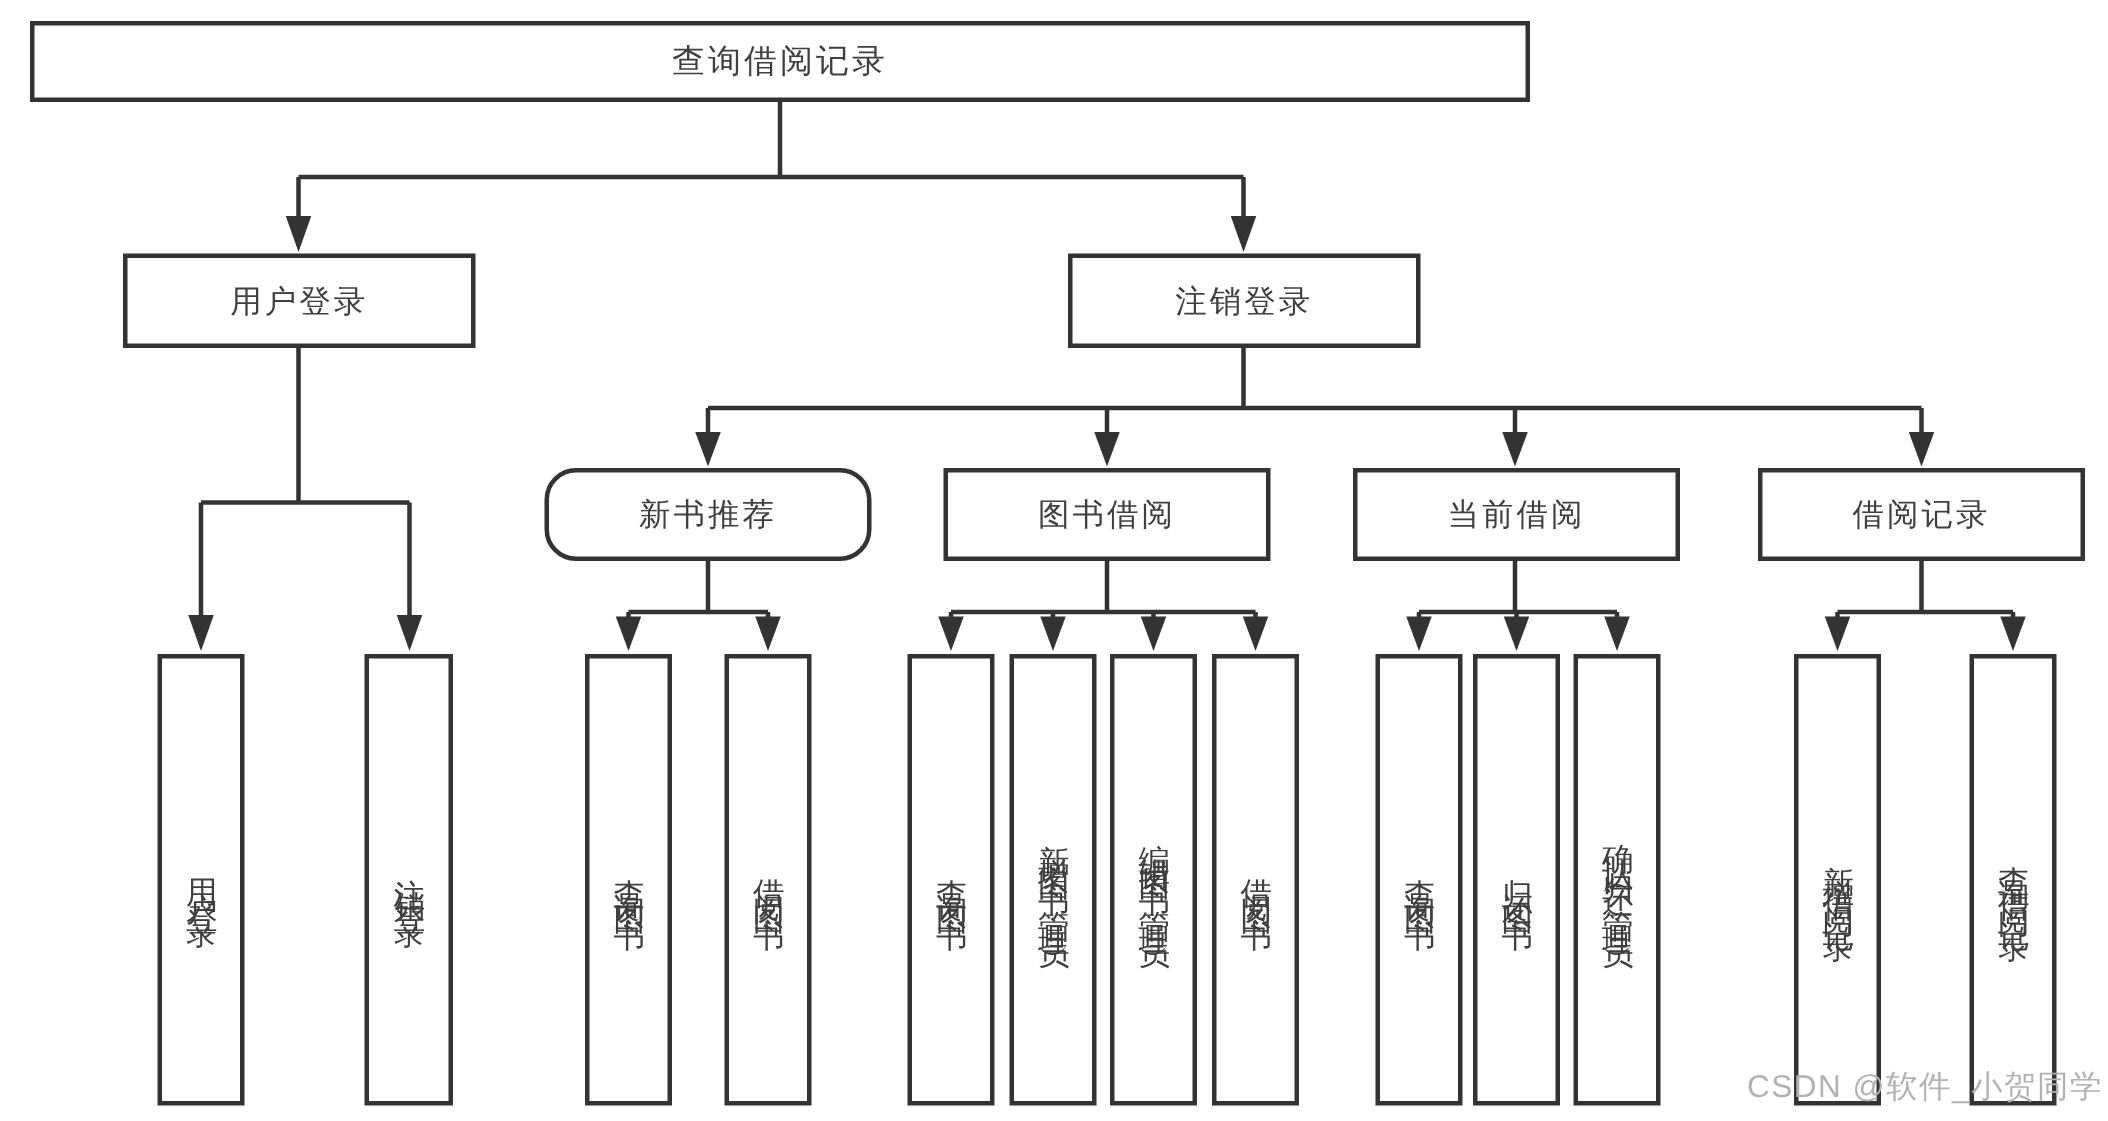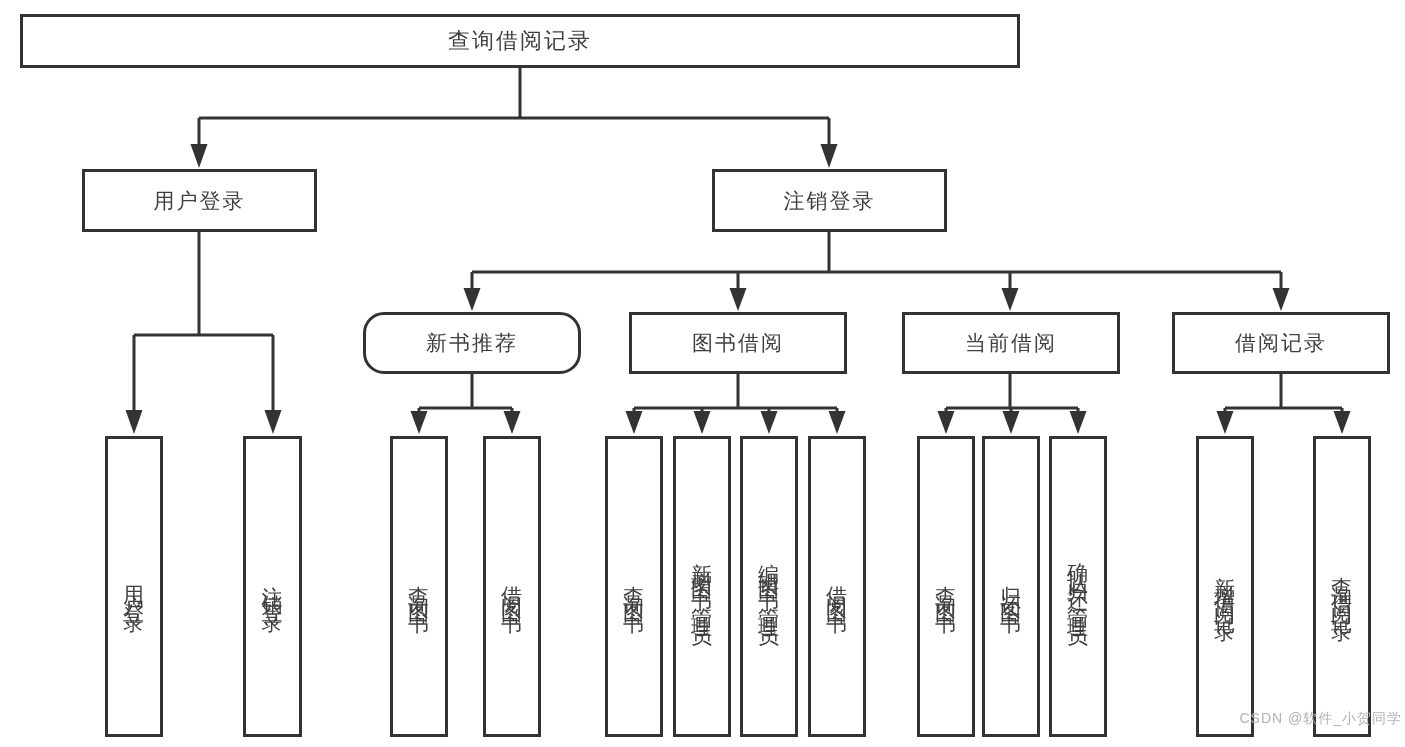--- a/index.html
+++ b/index.html
@@ -31,21 +31,21 @@
   .root-box .node-label{font-size:22px;}
   .vbox .node-label{
     writing-mode:vertical-rl;
     font-size:21px;
     letter-spacing:9px;
     line-height:1;
   }
   .watermark{
     position:absolute;
     right:3px;top:710px;
-    font-size:14px;
+    font-size:21px;
     color:var(--watermark,#b2b2b2);
     letter-spacing:1px;
     white-space:nowrap;
     z-index:5;
     text-align:center;
   }
 </style>
 </head>
 <body>
 

